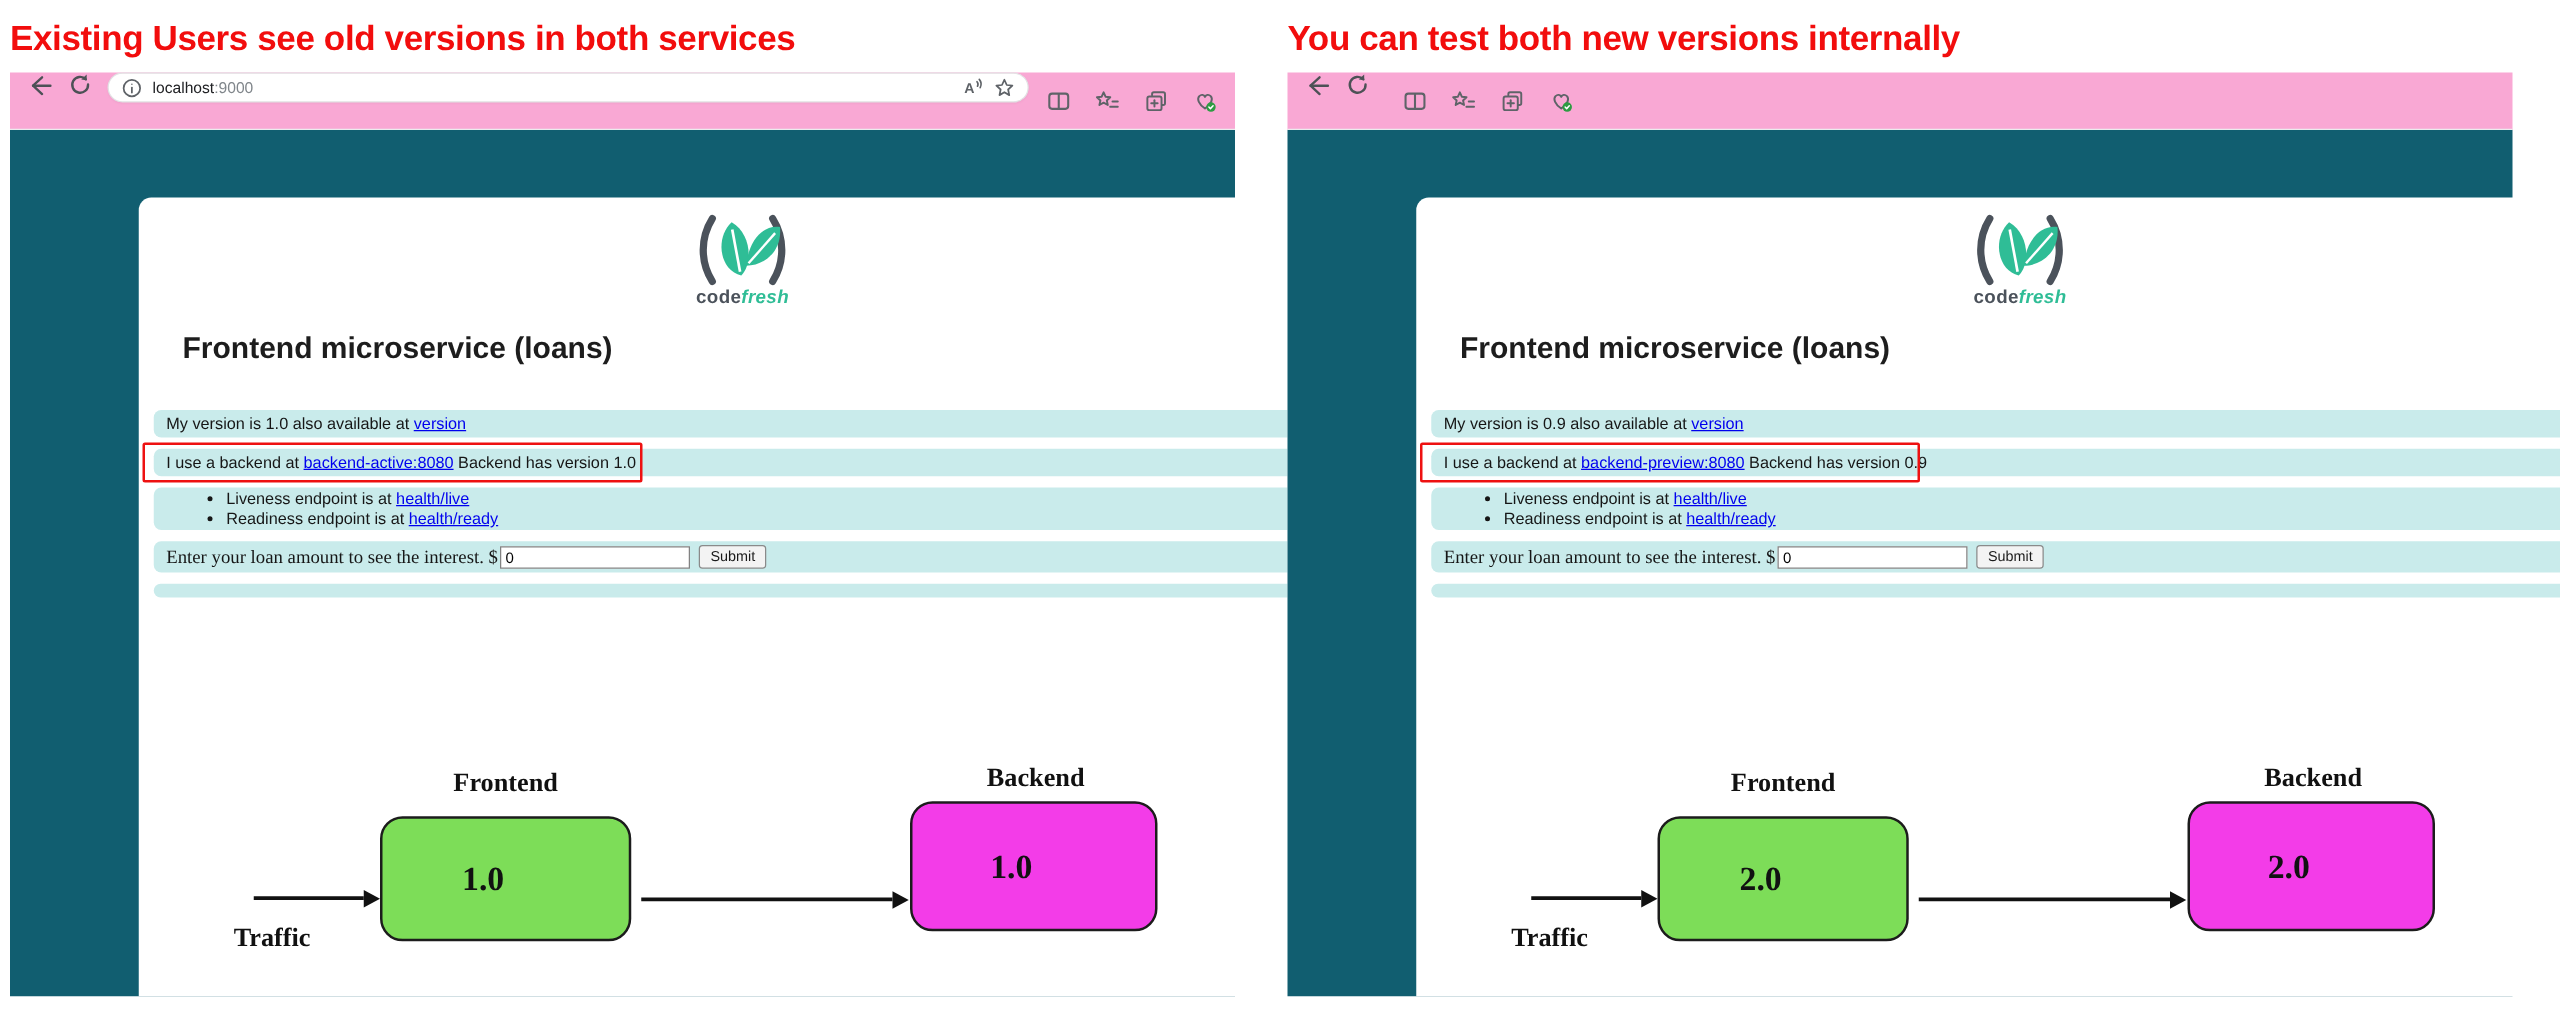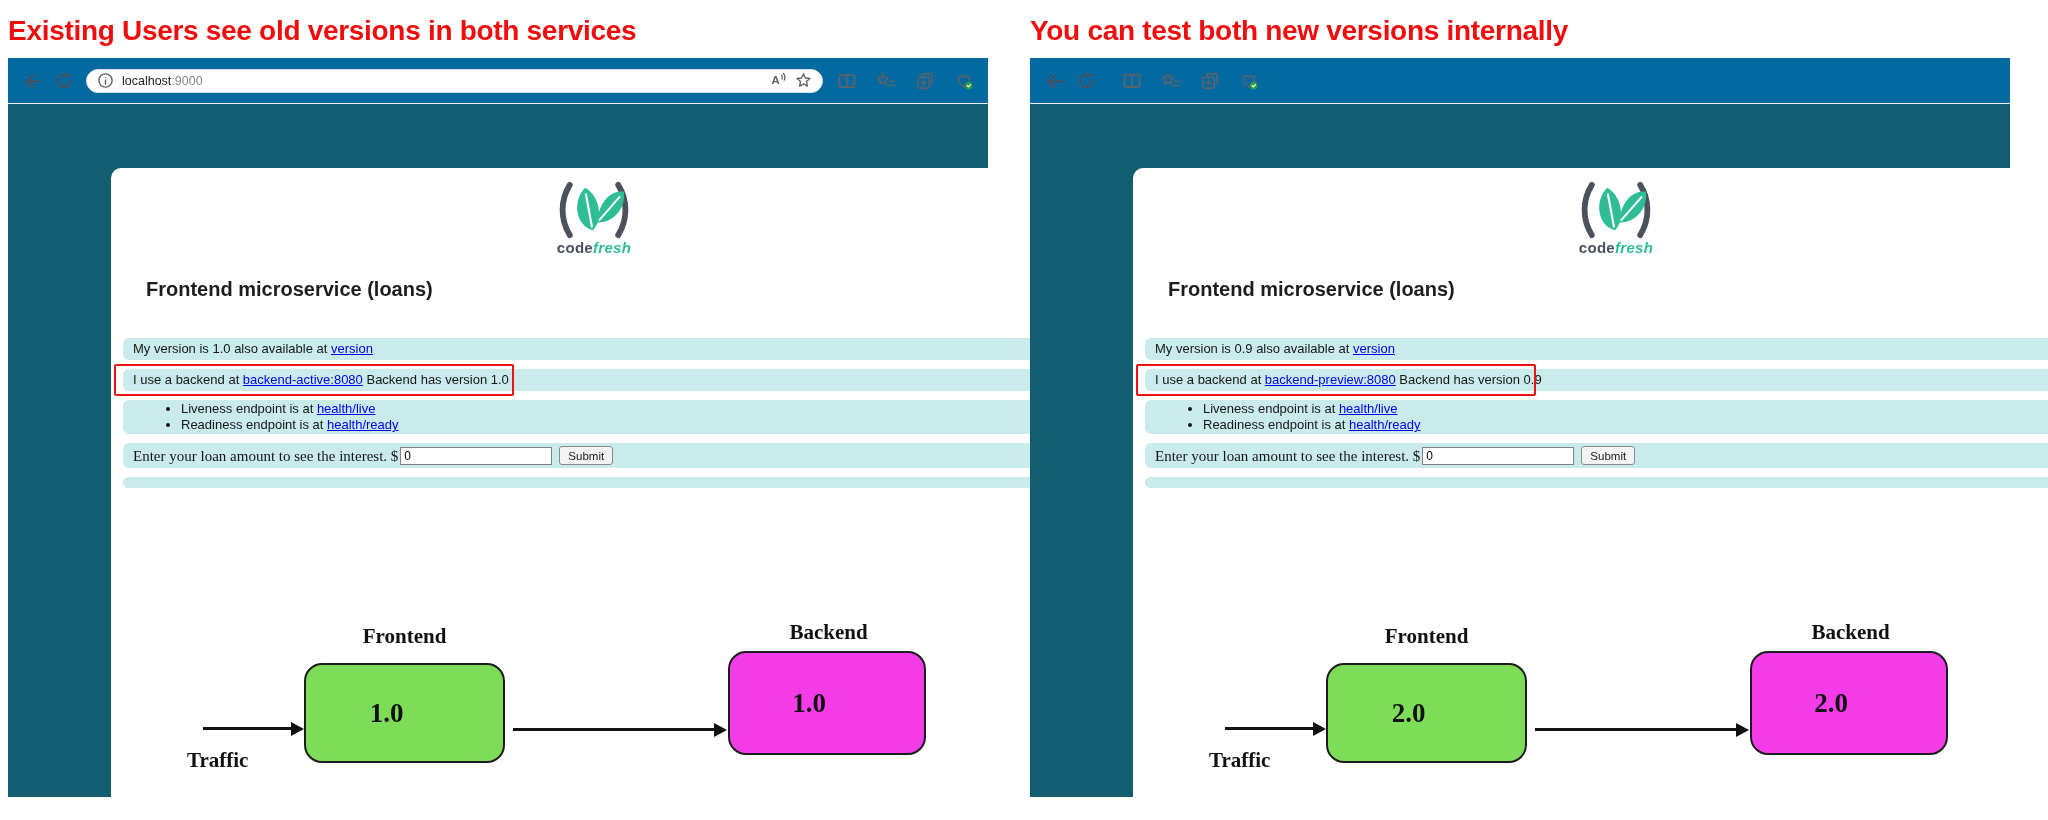--- a/index.html
+++ b/index.html
@@ -13,50 +13,50 @@
   }
   #title-left { left:8px; }
   #title-right { left:1030px; }
 
   .browser-window { position:absolute; top:58px; width:980px; height:739px; background:#fff; }
   #window-left { left:8px; }
   #window-right { left:1030px; }
 
   
   .chrome {
-    height:46px; background:#0369a1; display:flex; align-items:center;
+    height:46px; background:#f9a8d4; display:flex; 
     padding:0 14px; border-bottom:1px solid #ececee;
   }
   .chrome .nav-icon { width:20px; height:20px; margin-right:12px; flex:0 0 auto; cursor:pointer; }
   .url-pill {
     height:24px; width:738px; background:#ffffff; border:1px solid #e2e2e4;
     border-radius:12px; display:flex; align-items:center; padding:0 10px; gap:8px;
     box-shadow:0 1px 2px rgba(0,0,0,0.04);
   }
   .url-text { font-size:12.5px; color:#202124; white-space:nowrap; }
   .url-text .port { color:#80868b; }
   .pill-spacer { flex:1; }
   .pill-icon { width:17px; height:17px; flex:0 0 auto; cursor:pointer; }
   .chrome-right { display:flex; align-items:center; margin-left:14px; gap:19px; }
   .chrome-right .nav-icon { margin-right:0; }
 
   
   .viewport { position:absolute; top:46px; left:0; right:0; bottom:0; background:#115e70; }
   .card {
-    position:absolute; left:103px; top:64px; width:966px; bottom:0;
+    position:absolute; left:103px; top:54px; width:966px; bottom:0;
     background:#ffffff; border-radius:10px 10px 0 0; overflow:hidden;
   }
 
   .logo-wrap { text-align:center; padding-top:13px; line-height:0; }
   .logo-word { margin-top:1px; font-size:15px; line-height:16px; letter-spacing:0.3px; }
   .logo-word .code  { font-weight:bold; color:#4b525b; }
   .logo-word .fresh { font-style:italic; font-weight:600; color:#2fbd96; }
 
   .page-heading {
-    margin:18px 16px 0 35px; font-size:20px; font-weight:bold; color:#1d1d1d; line-height:30px;
+    margin:18px 16px 0 35px; font-size:24px; font-weight:bold; color:#1d1d1d; line-height:30px;
   }
 
   .bars { margin:34px 12px 0; }
   .bar {
     background:#c9ebeb; border-radius:6px; padding:3px 10px;
     font-size:13px; line-height:16px; color:#161616; margin-bottom:9px; position:relative;
   }
   .bar a { color:#0000ee; text-decoration:underline; cursor:pointer; }
   .red-rect {
     position:absolute; left:-9px; top:-5px; bottom:-5px; width:400px;

